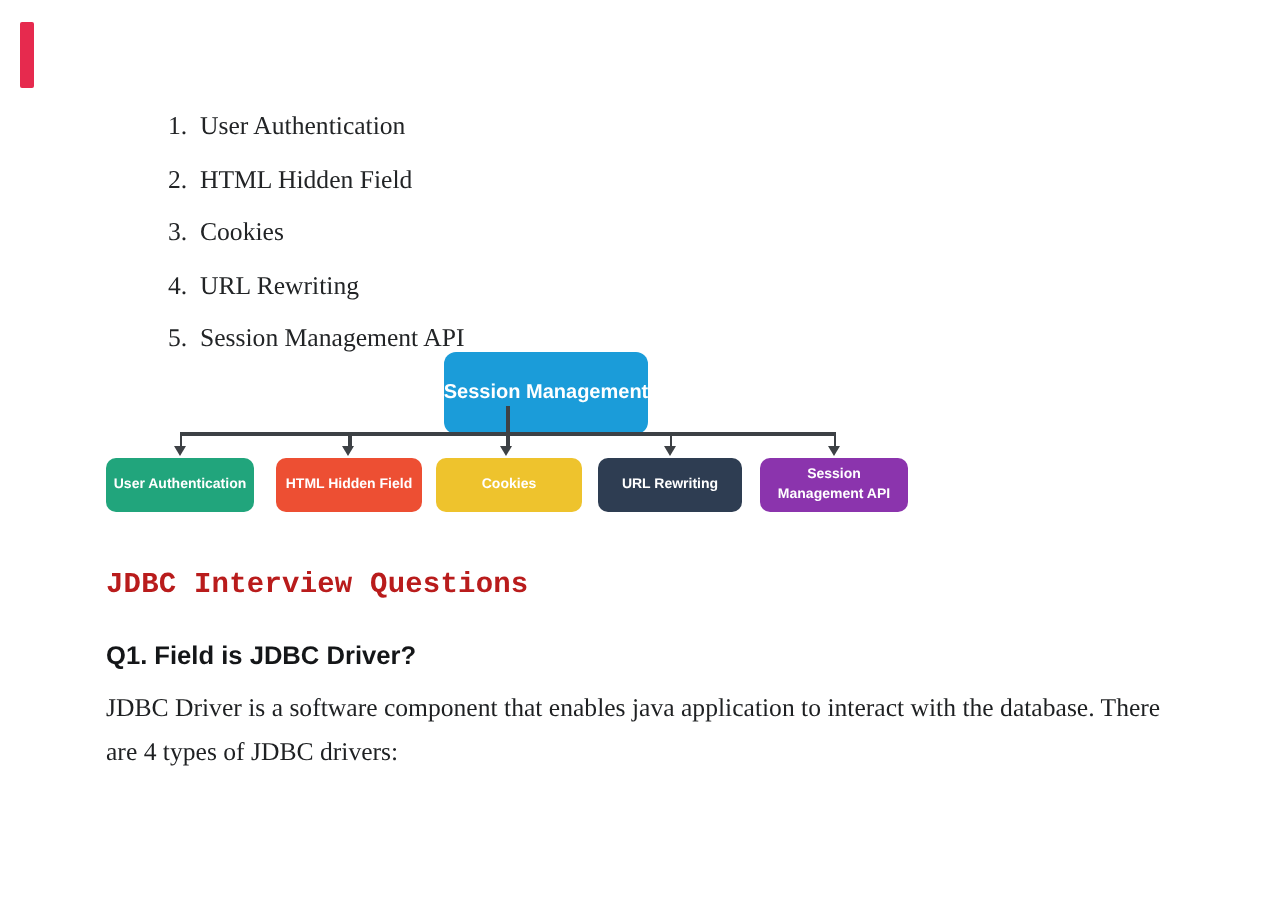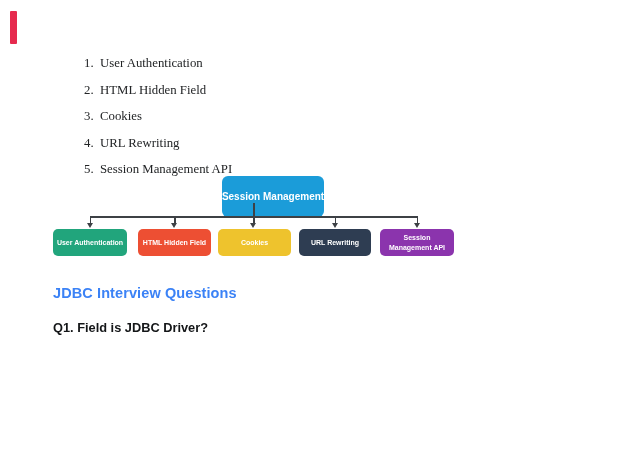--- a/index.html
+++ b/index.html
@@ -59,22 +59,23 @@
     border-top: 5px solid #3d4145;
   }
   .ar0 { left: 86.5px; }
   .ar1 { left: 171px; }
   .ar2 { left: 250px; }
   .ar3 { left: 331.5px; }
   .ar4 { left: 413.5px; }
   
   .section-heading {
     position: absolute; left: 53px; top: 285px;
-    font-size: 14.5px; font-weight: bold; color: #3b82f6;
+    font-size: 14.5px; font-weight: bold; color: #b91c1c;
     letter-spacing: 0.1px;
+    font-family: Liberation Mono, monospace;
   }
   .question-heading {
     position: absolute; left: 53px; top: 320px;
     font-size: 12.8px; font-weight: bold; color: #141618;
   }
   .answer {
     position: absolute; left: 53px; top: 344px;
     font-family: "Liberation Serif", "DejaVu Serif", serif;
     font-size: 12.8px; color: #1e2022; line-height: 21.5px;
     white-space: nowrap;
@@ -128,14 +129,18 @@
     <div class="dg-box dg-child dg-c0" style="background: rgb(33, 165, 124);">User Authentication</div>
     <div class="dg-box dg-child dg-c1" style="background: rgb(237, 79, 51);">HTML Hidden Field</div>
     <div class="dg-box dg-child dg-c2" style="background: rgb(238, 195, 45);">Cookies</div>
     <div class="dg-box dg-child dg-c3" style="background: rgb(46, 61, 82);">URL Rewriting</div>
     <div class="dg-box dg-child dg-c4" style="background: rgb(139, 52, 173);">Session Management API</div>
   </div>
 
   <div class="section-heading">JDBC Interview Questions</div>
   <div class="question-heading">Q1. Field is JDBC Driver?</div>
 
+  <div class="answer">
+    <div>JDBC Driver is a software component that enables java application to interact with the database. There</div>
+    <div>are 4 types of JDBC drivers:</div>
+  </div>
 
 </div>
 
 </body></html>

